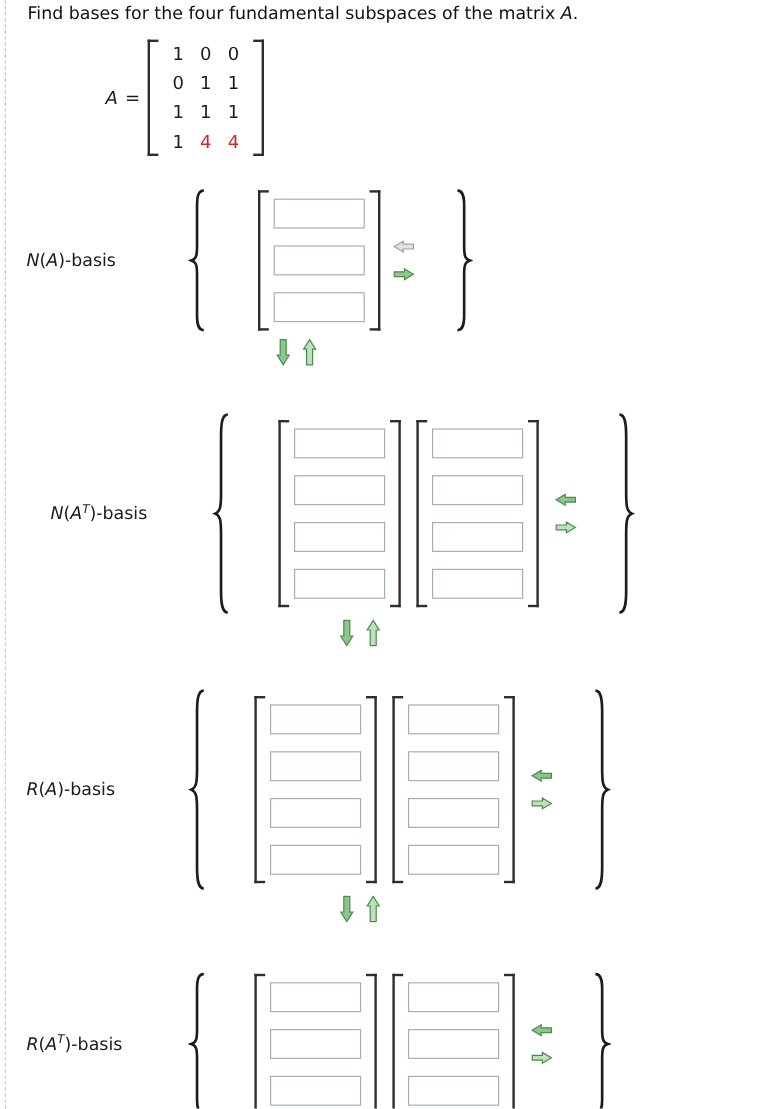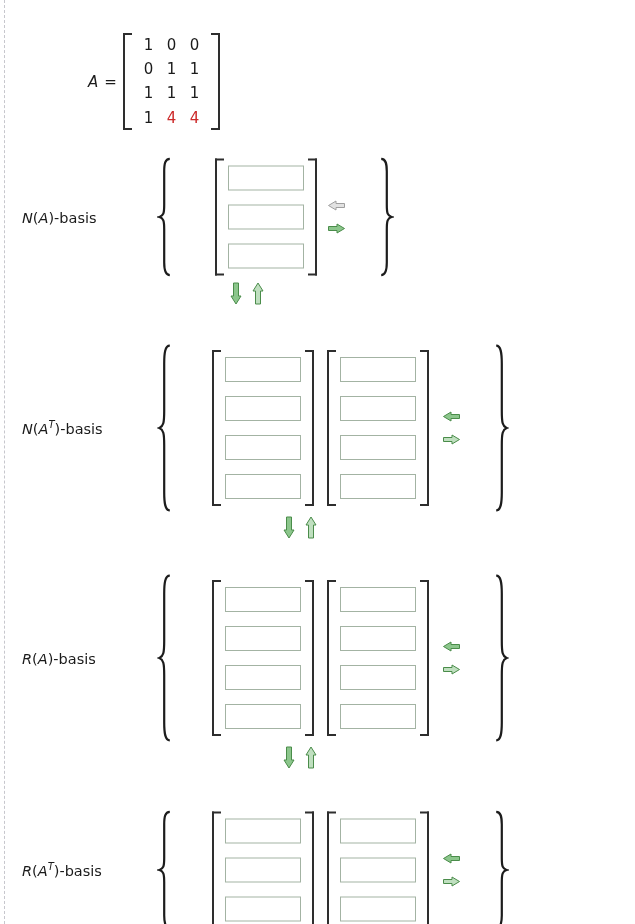--- a/index.html
+++ b/index.html
@@ -56,20 +56,21 @@
 
   .brace svg{display:block;width:100%;height:100%;}
   .brace path{fill:none;stroke:var(--brace-color,#1c1c1c);stroke-width:2.2;}
 </style>
 </head>
 <body>
 
 <div class="page">
   <div class="page-border"></div>
 
+  <div class="title"><span>Find bases for the four fundamental subspaces of the matrix </span><i>A</i><span>.</span></div>
 
   <div class="matrix-block">
     <div class="matrix-eq">
         <i>A</i>
         <span class="eq">=</span>
       </div>
     <div class="matrix-vec">
       <div class="bracket-l"></div>
       <div class="matrix-grid">
         <span>1</span>
@@ -132,21 +133,21 @@
           <path d="M3.5 1 L8.5 1 L8.5 14 L11 14 L6 22 L1 14 L3.5 14 Z"></path>
         </svg>
     </button>
     <button class="abtn">
       <svg class="arr-light" width="12" height="23" viewBox="0 0 12 23">
           <path d="M3.5 22 L8.5 22 L8.5 9 L11 9 L6 1 L1 9 L3.5 9 Z"></path>
         </svg>
     </button>
   </div>
 
-  <div class="section sec-wide" style="top:343px;height:170px;">
+  <div class="section sec-wide" style="top:343px;height:170px;margin-left:20px;">
     <div class="sec-label"><i>N</i><span>(</span><i>A</i><sup><i>T</i></sup><span>)-basis</span></div>
     <div class="brace brace-left">
       <svg viewBox="0 0 20 100" preserveAspectRatio="none">
           <path vector-effect="non-scaling-stroke" d="M16 1.5 C10 1.5 9 6 9 12 L9 40 C9 47 8 49 3 50 C8 51 9 53 9 60 L9 88 C9 94 10 98.5 16 98.5"></path>
         </svg>
     </div>
     <div class="vec-group">
       <div class="vector">
         <div class="bracket-l"></div>
         <div class="vec-cells">

